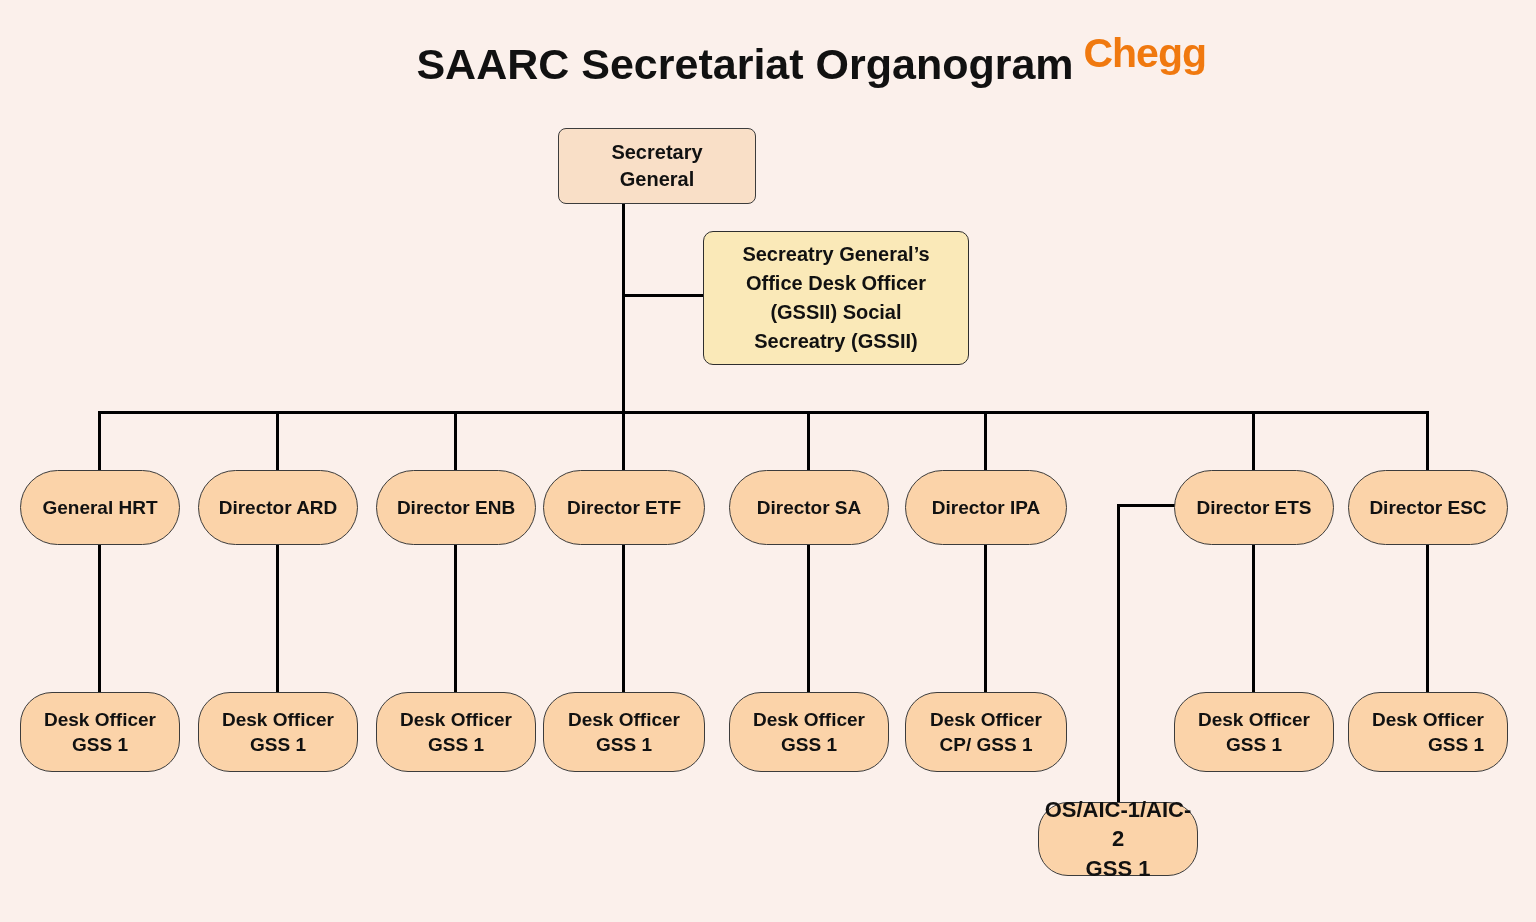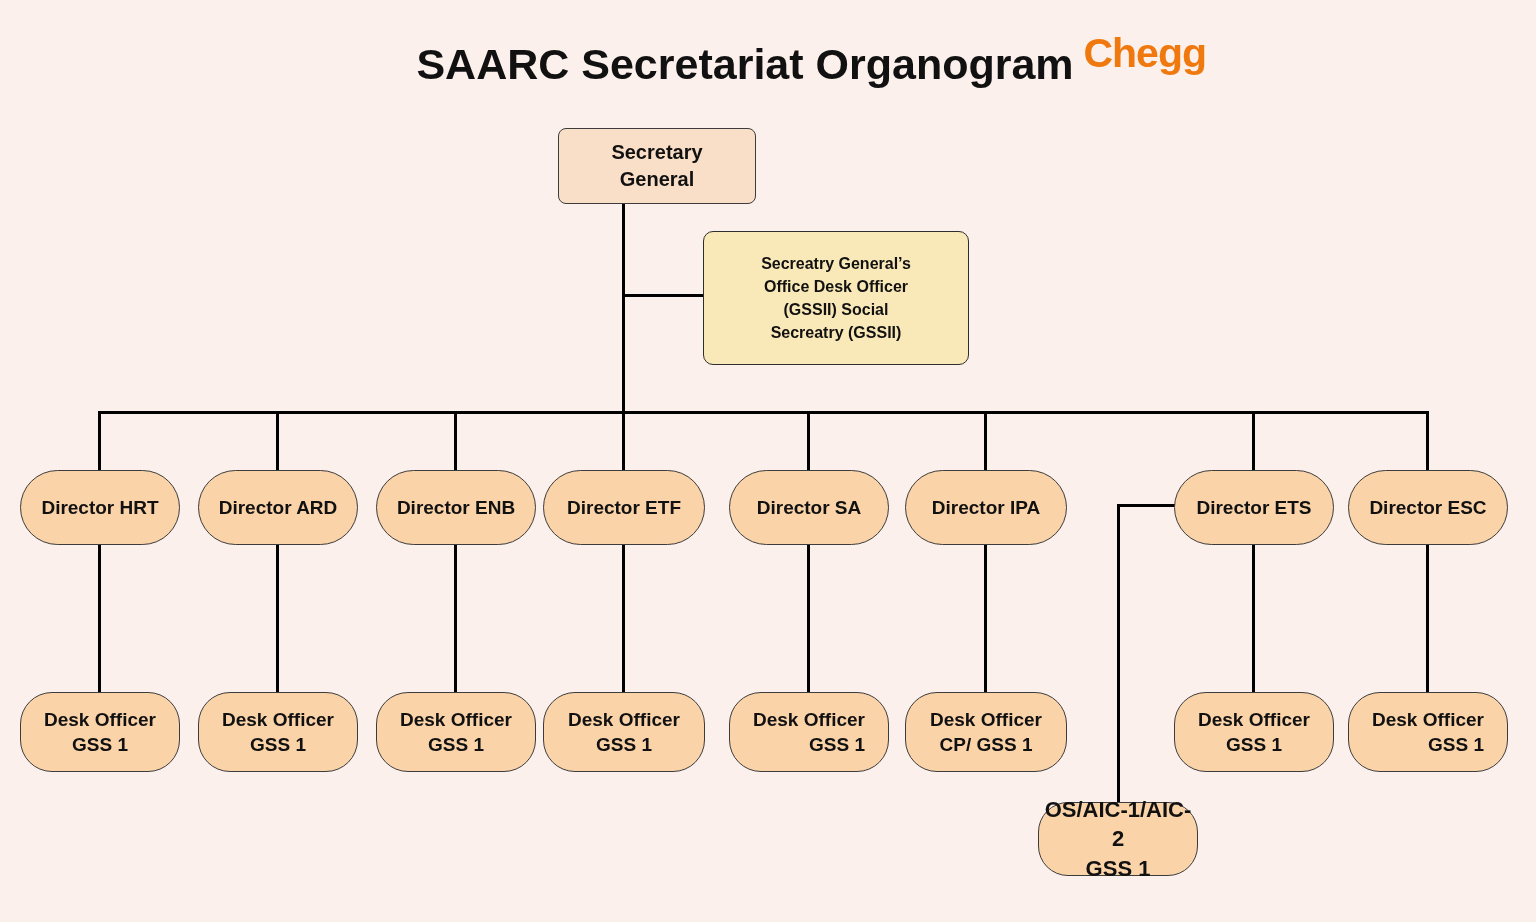--- a/index.html
+++ b/index.html
@@ -42,39 +42,39 @@
     white-space: pre-line;
   }
   .root-box {
     left: 558px; top: 128px; width: 198px; height: 76px;
     background: var(--root-fill); border-radius: 8px;
     font-size: 20px; line-height: 1.35;
   }
   .office-box {
     left: 703px; top: 231px; width: 266px; height: 134px;
     background: var(--office-fill); border-radius: 10px;
-    font-size: 16px; line-height: 1.45; border-color: #2e2e2e;
+    font-size: 20px; line-height: 1.45; border-color: #2e2e2e;
   }
   .pill {
     background: var(--node-fill);
     font-size: 19px; line-height: 1.32;
   }
   .dir  { top: 470px; height: 75px; border-radius: 38px; }
   .desk { top: 692px; height: 80px; border-radius: 32px; }
   .extra {
     left: 1038px; top: 802px; width: 160px; height: 74px;
     border-radius: 30px; background: var(--node-fill);
     font-size: 22px; line-height: 1.32;
   }
 
   .c1 { left: 20px;   width: 160px; }
   .c2 { left: 198px;  width: 160px; }
   .c3 { left: 376px;  width: 160px; }
   .c4 { left: 543px;  width: 162px; }
-  .c5 { left: 729px;  width: 160px; text-align: right; }
+  .c5 { left: 729px;  width: 160px; }
   .c6 { left: 905px;  width: 162px; }
   .c7 { left: 1174px; width: 160px; }
   .c8 { left: 1348px; width: 160px; text-align: right; }
 
   .line { position: absolute; background: var(--line); }
   .v { width: 3px; }
   .h { height: 3px; }
 
   .sg-v      { left: 622px;  top: 203px; height: 267px; }
   .office-h  { left: 625px;  top: 294px; width: 78px; }
@@ -122,21 +122,21 @@
   <div class="line h ets-h"></div>
   <div class="line v ets-v"></div>
 
   <div class="node root-box">Secretary
 General</div>
   <div class="node office-box">Secreatry General’s
 Office Desk Officer
 (GSSII) Social
 Secreatry (GSSII)</div>
 
-  <div class="node pill dir c1">Director HRT</div>
+  <div class="node pill dir c1">General HRT</div>
   <div class="node pill dir c2">Director ARD</div>
   <div class="node pill dir c3">Director ENB</div>
   <div class="node pill dir c4">Director ETF</div>
   <div class="node pill dir c5">Director SA</div>
   <div class="node pill dir c6">Director IPA</div>
   <div class="node pill dir c7">Director ETS</div>
   <div class="node pill dir c8">Director ESC</div>
 
   <div class="node pill desk c1">Desk Officer
 GSS 1</div>

